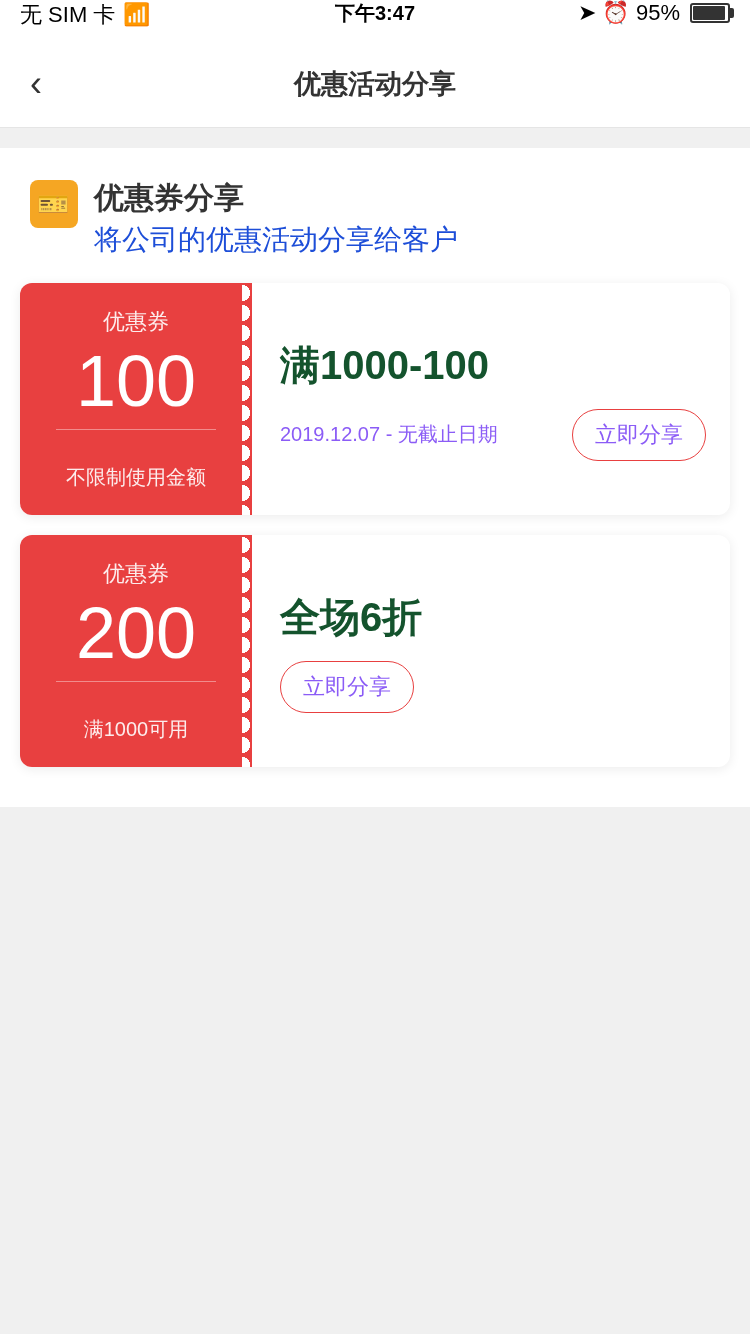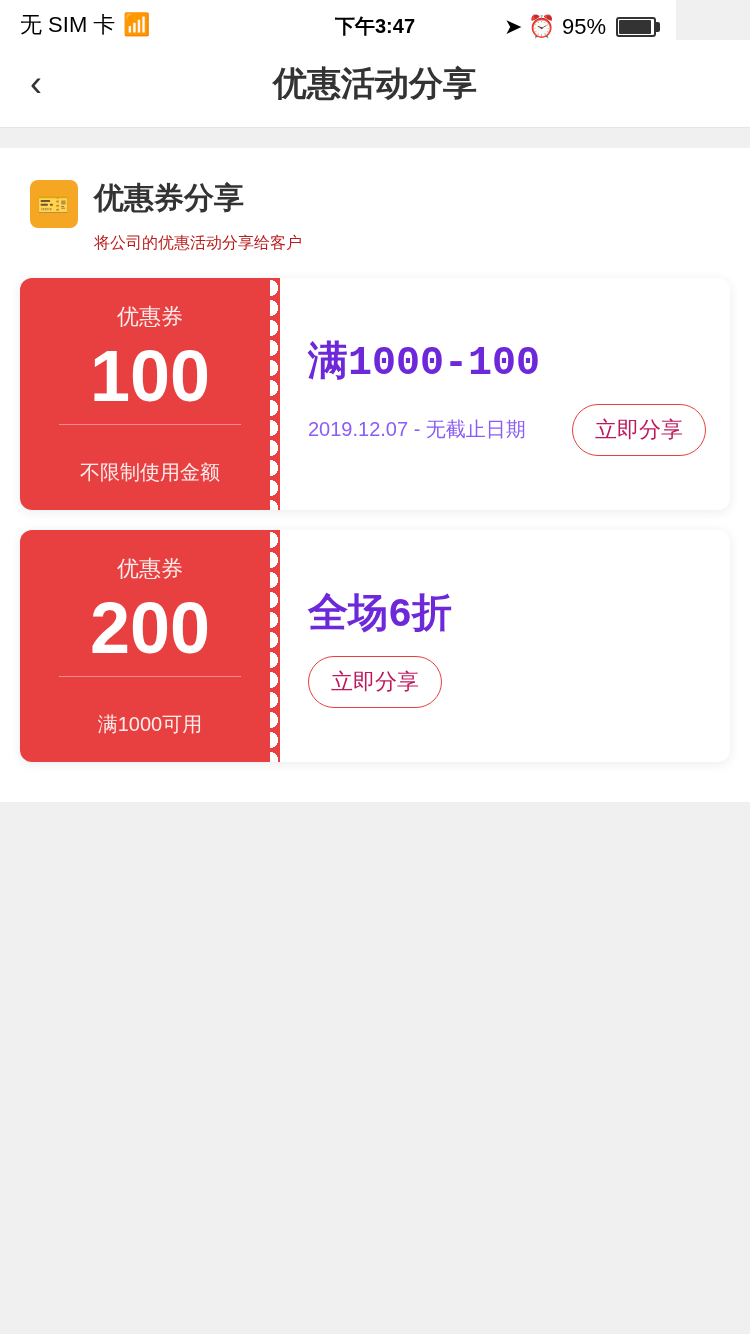--- a/index.html
+++ b/index.html
@@ -7,25 +7,25 @@
     body {
       width: 750px;
       min-height: 1334px;
       font-family: -apple-system, "PingFang SC", "Helvetica Neue", Arial, sans-serif;
       background: #f0f0f0;
       overflow-x: hidden;
     }
 
     
     .status-bar {
-      width: 676px;
+      width: 750px;
       height: 40px;
       background: #fff;
       display: flex;
-      align-items: flex-end;
+      align-items: flex-start;
       justify-content: space-between;
       padding: 0 20px;
       font-size: 24px;
     }
     .status-left {
       display: flex;
       align-items: center;
       gap: 8px;
       font-size: 22px;
       font-weight: 500;
@@ -85,21 +85,21 @@
       border-bottom: 1px solid #e5e5e5;
     }
     .nav-back {
       position: absolute;
       left: 30px;
       font-size: 36px;
       color: #333;
       cursor: pointer;
     }
     .nav-title {
-      font-size: 34px;
+      font-size: 27px;
       font-weight: 600;
       color: #333;
     }
 
     
     .section-divider {
       height: 20px;
       background: #f0f0f0;
     }
 
@@ -119,30 +119,30 @@
       display: flex;
       align-items: center;
       justify-content: center;
       font-size: 26px;
       flex-shrink: 0;
       margin-top: 2px;
     }
     .section-text-group {
       display: flex;
       flex-direction: column;
-      gap: 14px;
+      gap: 2px;
     }
     .section-title-text {
       font-size: 30px;
       font-weight: 600;
       color: #333;
     }
     .section-subtitle-text {
-      font-size: 16px;
-      color: #b91c1c;
+      font-size: 28px;
+      color: #1d4ed8;
     }
 
     
     .coupon-list {
       background: #fff;
       padding: 0 20px 20px 20px;
     }
 
     
     .coupon-card {
@@ -150,21 +150,21 @@
       border-radius: 12px;
       margin-bottom: 20px;
       box-shadow: 0 2px 12px rgba(0,0,0,0.08);
       display: flex;
       overflow: hidden;
       position: relative;
     }
 
     
     .coupon-left {
-      width: 260px;
+      width: 232px;
       background: #e84040;
       flex-shrink: 0;
       display: flex;
       flex-direction: column;
       align-items: center;
       justify-content: center;
       padding: 24px 16px;
       position: relative;
     }
     
@@ -179,21 +179,21 @@
       background-size: 20px 20px;
     }
 
     .coupon-label {
       font-size: 22px;
       color: rgba(255,255,255,0.9);
       margin-bottom: 8px;
     }
     .coupon-amount {
       font-size: 72px;
-      font-weight: 700;
+      font-weight: 400;
       color: #fff;
       line-height: 1;
       margin-bottom: 12px;
     }
     .coupon-divider-line {
       width: 80%;
       height: 1px;
       background: rgba(255,255,255,0.4);
       margin-bottom: 10px;
     }
@@ -209,39 +209,38 @@
       flex: 1;
       padding: 24px 24px 24px 28px;
       display: flex;
       flex-direction: column;
       justify-content: center;
       gap: 16px;
     }
     .coupon-name {
       font-size: 40px;
       font-weight: 700;
-      color: #6d28d9;
-      font-family: Liberation Mono, monospace;
+      color: #14532d;
     }
     .coupon-meta-row {
       display: flex;
       align-items: center;
       justify-content: space-between;
     }
     .coupon-date {
       font-size: 20px;
       color: #8b5cf6;
       flex: 1;
     }
     .coupon-share-btn {
       border: 1.5px solid #e84040;
       border-radius: 30px;
       padding: 10px 22px;
       font-size: 22px;
-      color: #be185d;
+      color: #8b5cf6;
       background: transparent;
       cursor: pointer;
       white-space: nowrap;
       flex-shrink: 0;
     }
 
     
     .page-bg-filler {
       background: #f0f0f0;
       height: 600px;

